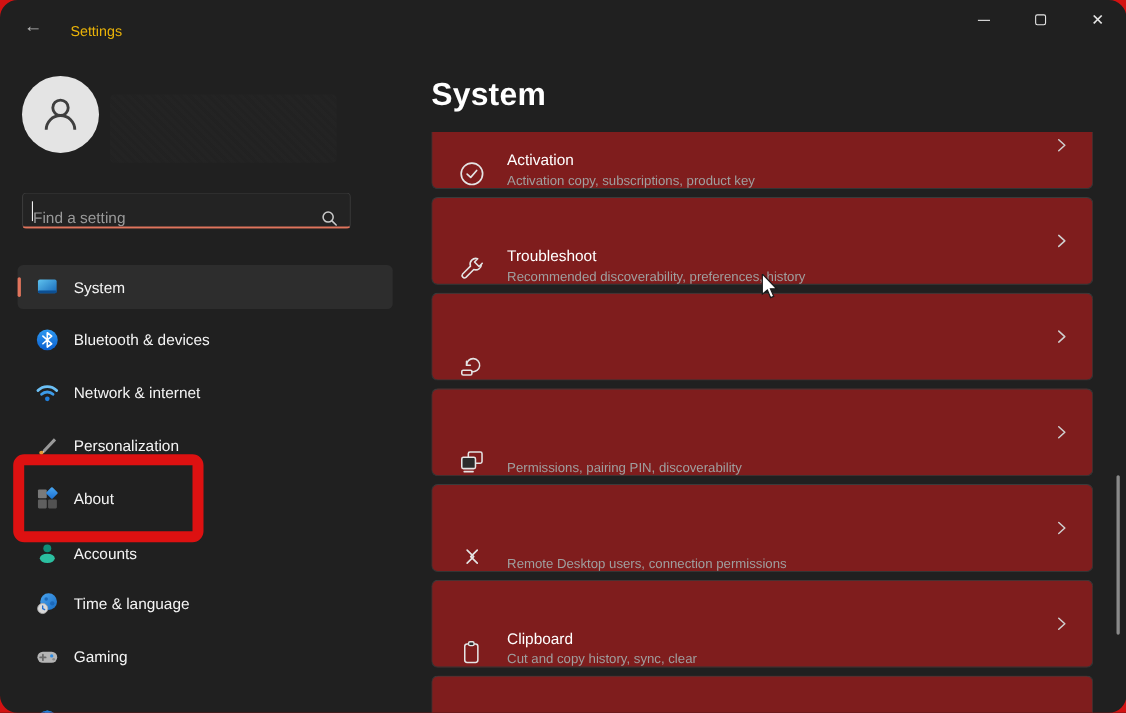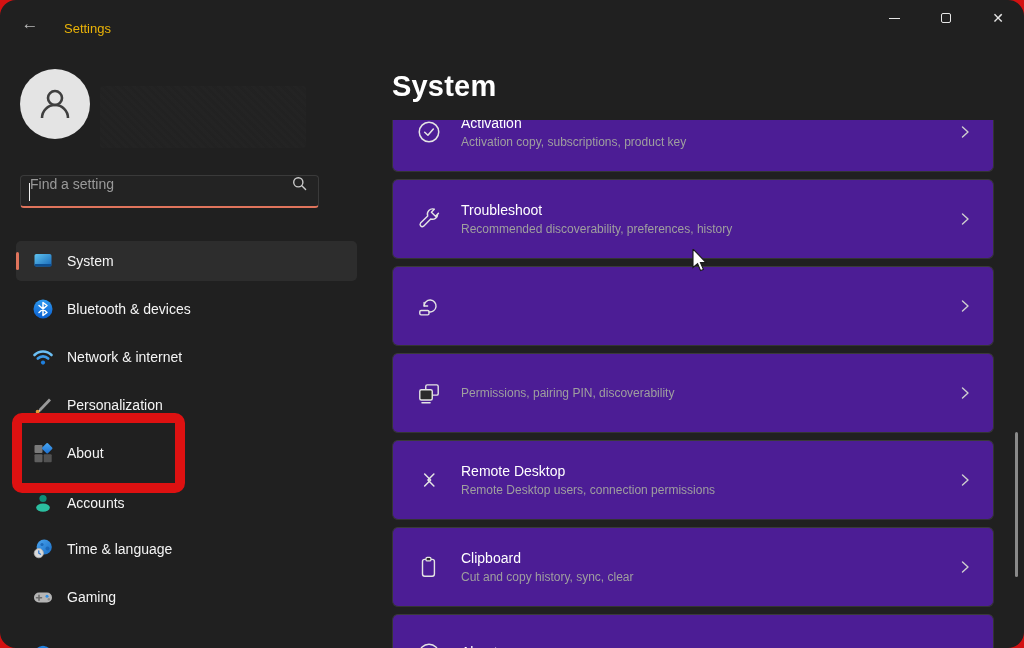--- a/index.html
+++ b/index.html
@@ -22,40 +22,40 @@
   .glyph-max { width:10px; height:10px; border:1.2px solid #e6e6e6; border-radius:2px; display:block; }
   .glyph-close { font-size:14px; line-height:14px; }
 
   
   .avatar { position:absolute; left:20px; top:69px; width:70px; height:70px; border-radius:50%;
             background:#e4e4e4; display:flex; align-items:center; justify-content:center; }
   .blurred-name { position:absolute; left:100px; top:86px; width:206px; height:62px; border-radius:4px;
             background:repeating-linear-gradient(45deg,#242424 0 3px,#222222 3px 6px); opacity:.8; }
   .search-wrap { position:absolute; left:20px; top:175px; width:299px; height:33px;
             background:#232323; border:1px solid #3a3a3a; border-bottom:2px solid #e0745c;
-            border-radius:4px; display:flex; align-items:flex-start; }
+            border-radius:4px; display:flex; align-items:flex-end; }
   .search-input { flex:1; background:transparent; border:none; outline:none; color:#cfcfcf;
             font-size:14px; padding:0 8px 0 9px; font-family:inherit; }
   .search-input::placeholder { color:#9a9a9a; }
   .caret { position:absolute; left:8px; top:7px; width:1px; height:18px; background:#efefef; }
   .search-icon { margin-right:11px; display:flex; }
 
   .nav-item { position:absolute; left:16px; width:341px; height:40px; border-radius:5px;
               display:flex; align-items:center; cursor:pointer; }
   .nav-item.selected { background:#2d2d2d; }
   .nav-pill { position:absolute; left:0; top:11px; width:3px; height:18px; border-radius:2px; background:#e0745c; }
   .nav-icon { width:22px; height:22px; margin-left:16px; display:flex; align-items:center; justify-content:center; }
   .nav-label { margin-left:13px; font-size:14px; color:#f4f4f4; }
 
   
   .page-title { position:absolute; left:392px; top:70px; font-size:29px; font-weight:700; color:#ffffff; letter-spacing:.2px; }
   .cards-viewport { position:absolute; left:392px; top:120px; width:602px; height:528px; overflow:hidden; }
-  .card { position:absolute; left:0; width:602px; height:80px; background:#4c1d95;
+  .card { position:absolute; left:0; width:602px; height:80px; background:#7f1d1d;
           border:1px solid #343434; border-top-color:#3a3a3a; border-radius:6px;
-          display:flex; align-items:center; cursor:pointer; }
+          display:flex; align-items:flex-end; cursor:pointer; }
   .card-icon { width:26px; height:26px; margin-left:23px; display:flex; align-items:center; justify-content:center; flex:none; }
   .card-text { margin-left:19px; display:flex; flex-direction:column; gap:4px; }
   .card-title { font-size:14px; color:#ffffff; }
   .card-sub { font-size:12px; color:#9f9f9f; }
   .card-chevron { position:absolute; right:22px; top:50%; transform:translateY(-50%); display:flex; }
 
   .scrollbar-thumb { position:absolute; left:1015px; top:432px; width:3px; height:145px;
                      background:#8a8a8a; border-radius:2px; }
 
   
@@ -306,21 +306,20 @@
   </div>
 
   <div class="card" style="top:320px">
     <span class="card-icon">
       <svg width="26" height="26" viewBox="0 0 24 24">
         <path d="M8 6.5 L13.5 12 L8 17.5" fill="none" stroke="#e4e4e4" stroke-width="1.4" stroke-linecap="round" stroke-linejoin="round"></path>
         <path d="M16.5 6.5 L11 12 L16.5 17.5" fill="none" stroke="#e4e4e4" stroke-width="1.4" stroke-linecap="round" stroke-linejoin="round"></path>
       </svg>
     </span>
     <span class="card-text">
-      <span class="card-title">Remote Desktop</span>
       <span class="card-sub">Remote Desktop users, connection permissions</span>
     </span>
     <span class="card-chevron">
       <svg width="12" height="14" viewBox="0 0 12 14">
           <path d="M3.5 2 L9 7 L3.5 12" fill="none" stroke="#cfcfcf" stroke-width="1.4" stroke-linecap="round" stroke-linejoin="round"></path>
         </svg>
     </span>
   </div>
 
   <div class="card" style="top:407px">

